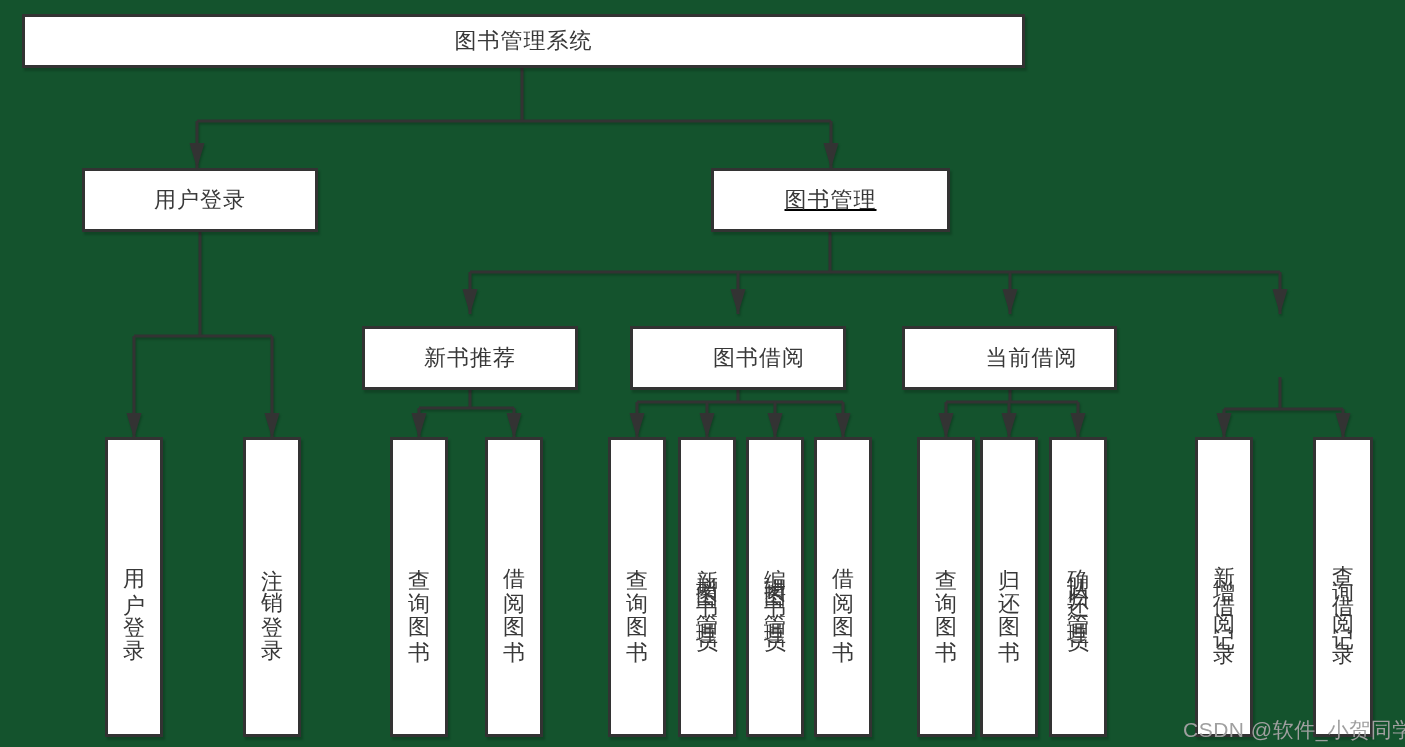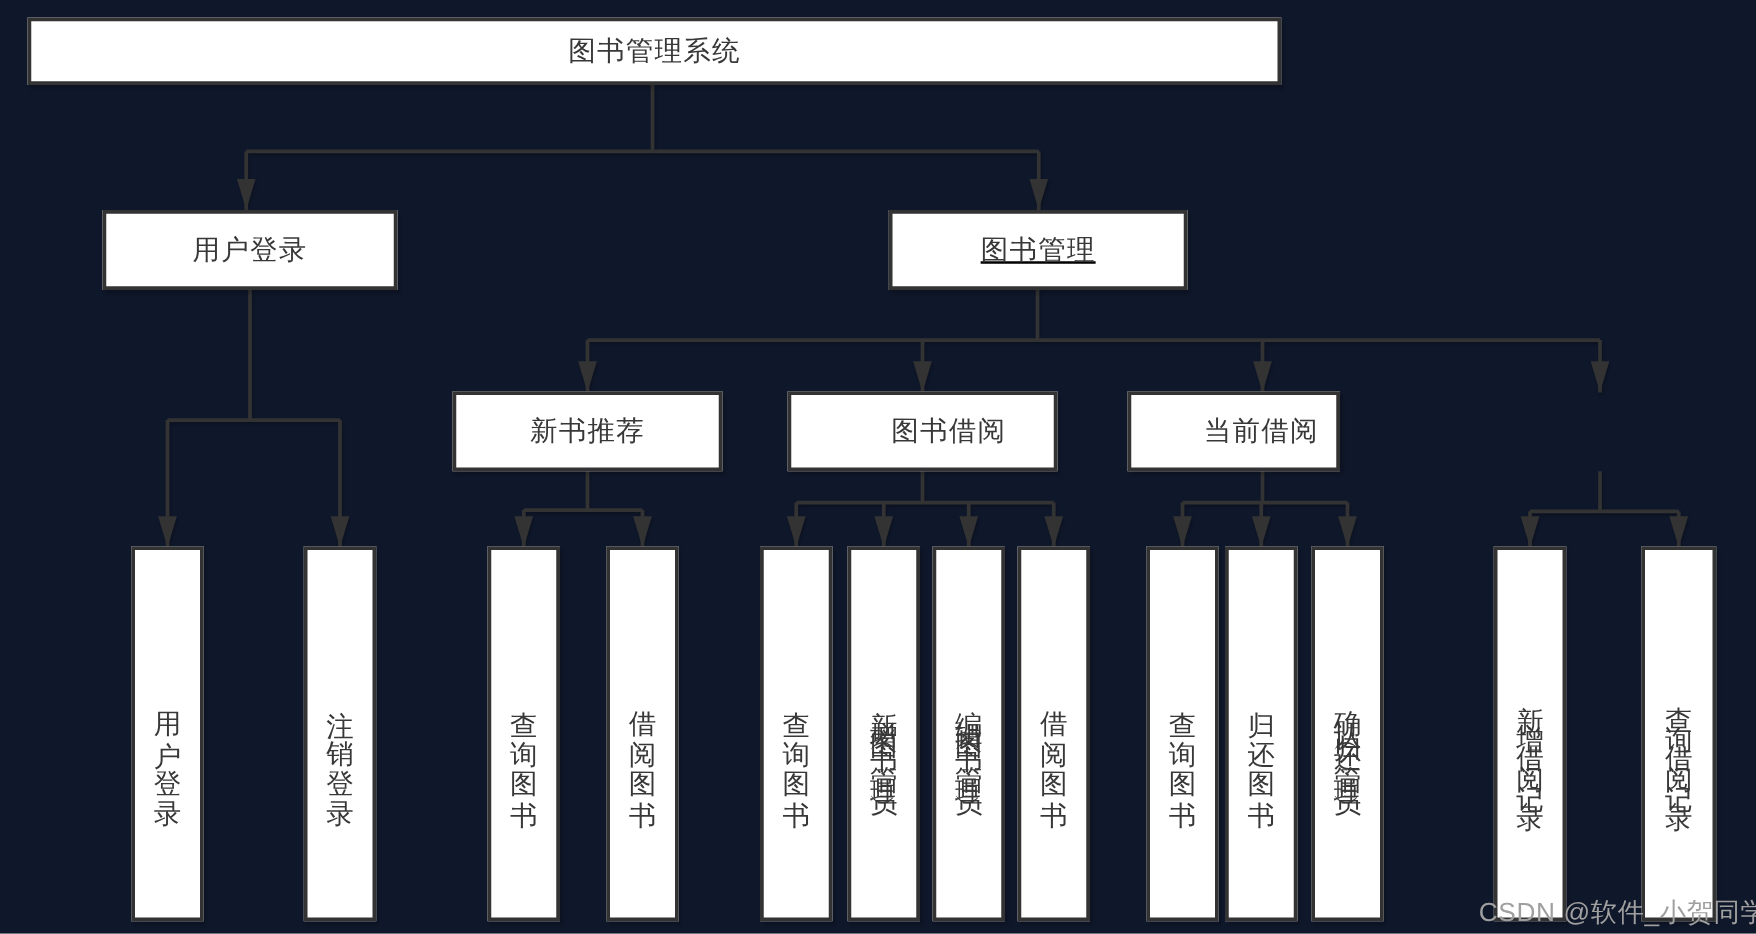--- a/index.html
+++ b/index.html
@@ -1,32 +1,32 @@
 <!DOCTYPE html>
 <html><head>
 <meta charset="utf-8">
 <style>
   html, body { margin:0; padding:0; background:#ffffff; }
   .canvas {
     position:relative; width:1405px; height:747px;
-    background:#0f172a; overflow:hidden;
+    background:#14532d; overflow:hidden;
     font-family:"Liberation Sans", sans-serif;
   }
   svg.connectors { position:absolute; left:0; top:0; z-index:1;
     filter:drop-shadow(1px 2px 1px rgba(0,0,0,0.22)); }
   .node {
     position:absolute; z-index:2; box-sizing:border-box;
     background:#ffffff; border:3px solid #333333;
     display:flex; align-items:center; justify-content:center;
     box-shadow:2px 3px 2px rgba(0,0,0,0.18);
   }
   .hlabel { font-size:22px; color:#383838; letter-spacing:1px; white-space:nowrap; }
   .root { left:22px;  top:14px;  width:1003px; height:54px; }
   .lv1  { top:168px; height:64px; }
-  .lv2  { top:313px; height:64px; }
+  .lv2  { top:326px; height:64px; }
   .leaf { top:437px; height:300px; width:58px; }
   .vtext {
     display:block; writing-mode:vertical-rl; text-orientation:mixed;
     font-size:22px; color:#383838; line-height:1;
   }
   .vs-wide  { letter-spacing:24px; margin-bottom:-24px; }
   .vs-mid   { letter-spacing:16px; margin-bottom:-16px; }
   .vs-tight { letter-spacing:9px;  margin-bottom:-9px;  }
   .watermark {
     position:absolute; z-index:3; left:1183px; top:716px;
@@ -110,21 +110,21 @@
   <div class="node lv1" style="left:711px; width:239px;text-decoration:underline;">
     <span class="hlabel">图书管理</span>
   </div>
 
   <div class="node lv2" style="left:362px; width:216px;">
     <span class="hlabel">新书推荐</span>
   </div>
   <div class="node lv2" style="left:630px; width:216px;padding-left:42px;">
     <span class="hlabel">图书借阅</span>
   </div>
-  <div class="node lv2" style="left:902px; width:170px;padding-left:44px;">
+  <div class="node lv2" style="left:902px; width:215px;padding-left:44px;">
     <span class="hlabel">当前借阅</span>
   </div>
 
   <div class="node leaf" style="left:105px;">
     <span class="vtext vs-wide">用户登录</span>
   </div>
   <div class="node leaf" style="left:243px;">
     <span class="vtext vs-wide">注销登录</span>
   </div>
 

